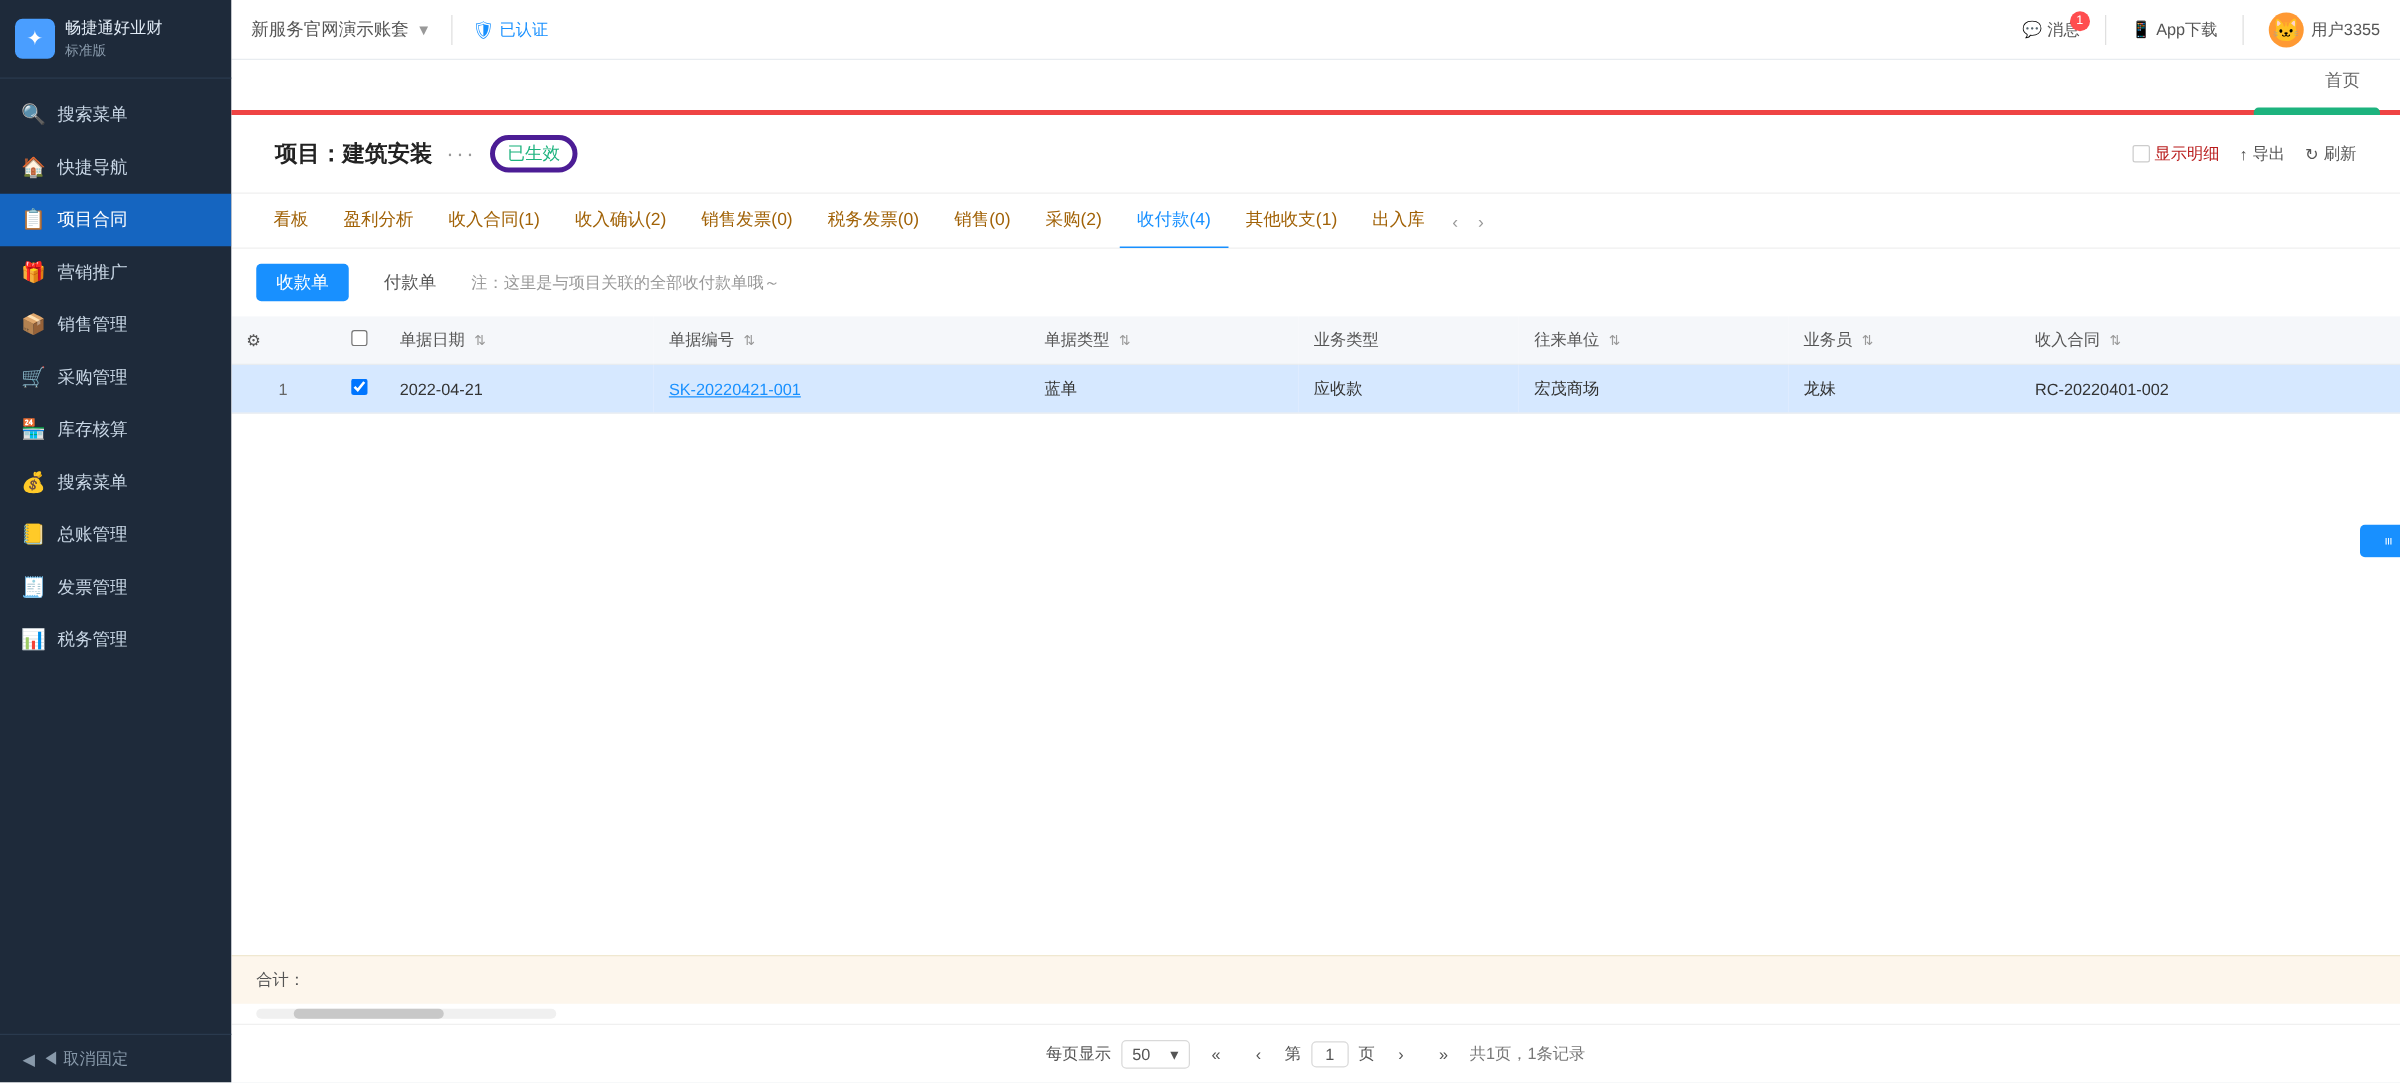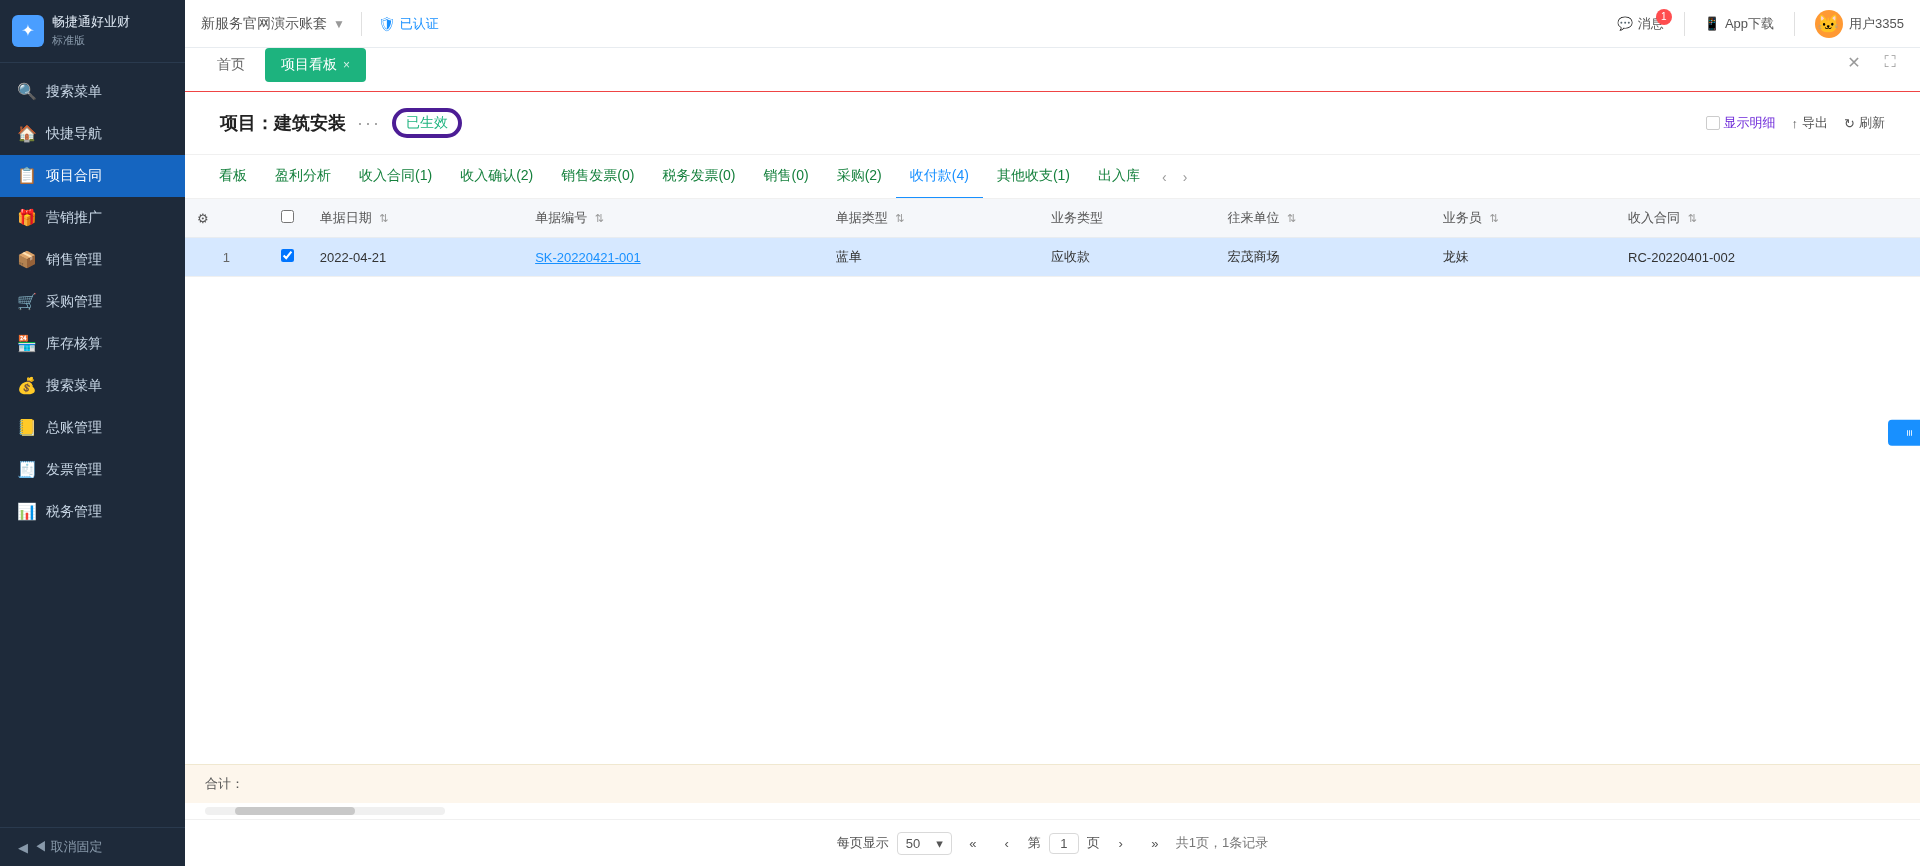--- a/index.html
+++ b/index.html
@@ -166,26 +166,27 @@
       display: flex;
       align-items: center;
       justify-content: center;
       font-size: 18px;
     }
 
     
     .tab-bar {
       background: white;
       display: flex;
-      align-items: flex-start;
+      align-items: flex-end;
       padding: 0 16px;
       height: 44px;
-      border-bottom: 1px solid #ef4444;
+      border-bottom: 4px solid #ef4444;
       gap: 4px;
       flex-shrink: 0;
+      flex-direction: column;
     }
     .tab-item {
       padding: 8px 16px;
       cursor: pointer;
       border-radius: 4px 4px 0 0;
       font-size: 14px;
       color: #666;
       display: flex;
       align-items: center;
       gap: 6px;
@@ -266,21 +267,21 @@
       gap: 4px;
       cursor: pointer;
       color: #555;
       font-size: 13px;
     }
     .checkbox-label {
       display: flex;
       align-items: center;
       gap: 4px;
       cursor: pointer;
-      color: #6d28d9;
+      color: #b91c1c;
       font-size: 13px;
     }
     .custom-checkbox {
       width: 14px;
       height: 14px;
       border: 1px solid #ccc;
       border-radius: 2px;
       display: inline-block;
     }
 
@@ -290,21 +291,21 @@
       align-items: center;
       padding: 0 20px;
       border-bottom: 1px solid #f0f0f0;
       flex-shrink: 0;
       overflow-x: auto;
     }
     .sub-tabs::-webkit-scrollbar { height: 0; }
     .sub-tab {
       padding: 12px 14px;
       cursor: pointer;
-      color: #15803d;
+      color: #a16207;
       font-size: 14px;
       white-space: nowrap;
       border-bottom: 2px solid transparent;
       margin-bottom: -1px;
     }
     .sub-tab.active { color: #1890ff; border-bottom-color: #1890ff; font-weight: 500; }
     .sub-tab-arrow {
       padding: 12px 8px;
       cursor: pointer;
       color: #999;
@@ -618,20 +619,25 @@
       <div class="sub-tab">采购(2)</div>
       <div class="sub-tab active">收付款(4)</div>
       <div class="sub-tab">其他收支(1)</div>
       <div class="sub-tab">出入库</div>
       <div class="sub-tab-arrow">‹</div>
       <div class="sub-tab-arrow">›</div>
     </div>
 
     <div class="content-area">
 
+      <div class="receipt-toggle">
+        <button class="toggle-btn active">收款单</button>
+        <button class="toggle-btn inactive">付款单</button>
+        <span class="toggle-note">注：这里是与项目关联的全部收付款单哦～</span>
+      </div>
 
       <div class="table-container">
         <table>
           <thead>
             <tr>
               <th class="th-gear">⚙</th>
               <th class="th-checkbox">
                 <input type="checkbox" style="">
               </th>
               <th>

